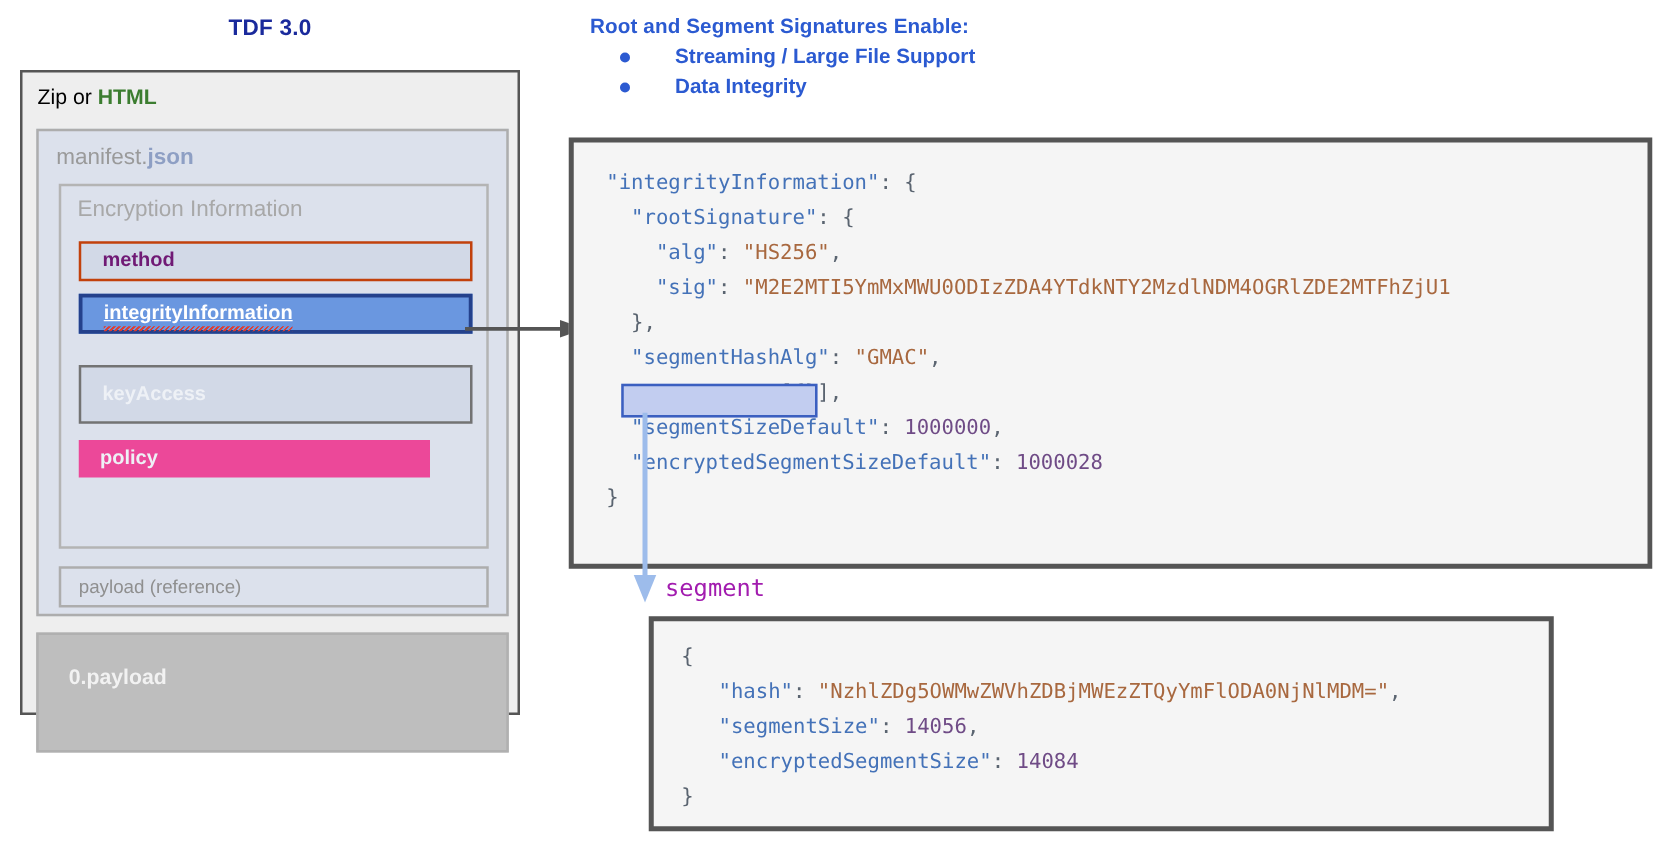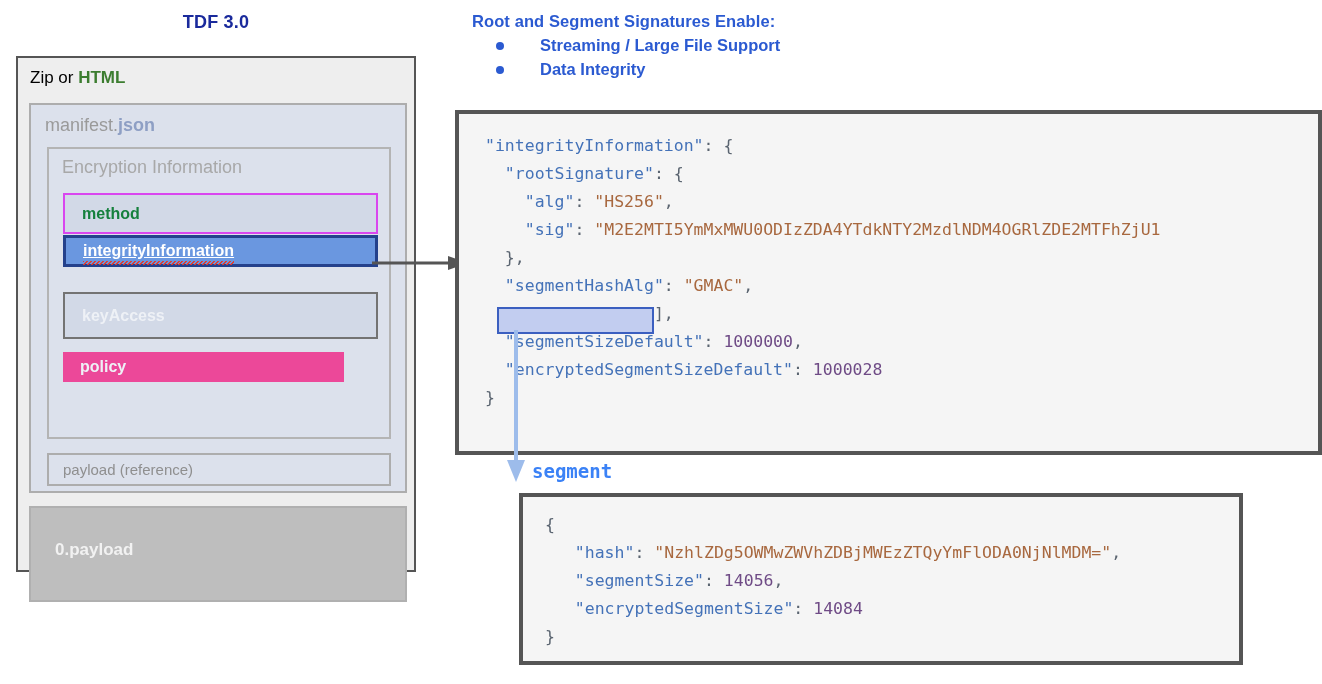--- a/index.html
+++ b/index.html
@@ -92,24 +92,24 @@
     box-sizing: border-box;
     display: flex;
     align-items: center;
     padding-left: 17px;
     font-size: 16px;
     font-weight: bold;
   }
   #row-method {
     top: 44px;
     width: 315px;
-    height: 41px;
+    height: 32px;
     background: #d2d9e7;
-    border: 2px solid #d946ef;
-    color: #15803d;
+    border: 2px solid #c2410c;
+    color: #701a75;
   }
   #row-integrity {
     top: 86px;
     width: 315px;
     height: 32px;
     background: #6a97e0;
     border: 3px solid #24418c;
     color: #ffffff;
     text-decoration: underline;
     position: absolute;
@@ -162,21 +162,21 @@
   #payload-box {
     position: absolute;
     left: 11px;
     top: 448px;
     width: 378px;
     height: 96px;
     background: #bebebe;
     border: 2px solid #b0b0b0;
     box-sizing: border-box;
     padding-left: 24px;
-    padding-top: 32px;
+    padding-top: 24px;
     font-size: 17px;
     font-weight: bold;
     color: #f2f2f2;
   }
 
   
   #enable-block {
     position: absolute;
     left: 472px;
     top: 12px;
@@ -268,22 +268,22 @@
     width: 24px;
     height: 155px;
   }
 
   #segment-caption {
     position: absolute;
     left: 532px;
     top: 460px;
     font-family: "DejaVu Sans Mono", monospace;
     font-size: 19px;
-    font-weight: bold;
-    color: #3b82f6;
+    font-weight: normal;
+    color: #a21caf;
   }
 </style>
 </head>
 <body>
 
 <div id="tdf-title">TDF 3.0</div>
 
 <div id="zip-panel">
 
   <div id="zip-label"><span>Zip or </span><span class="html-word">HTML</span></div>

